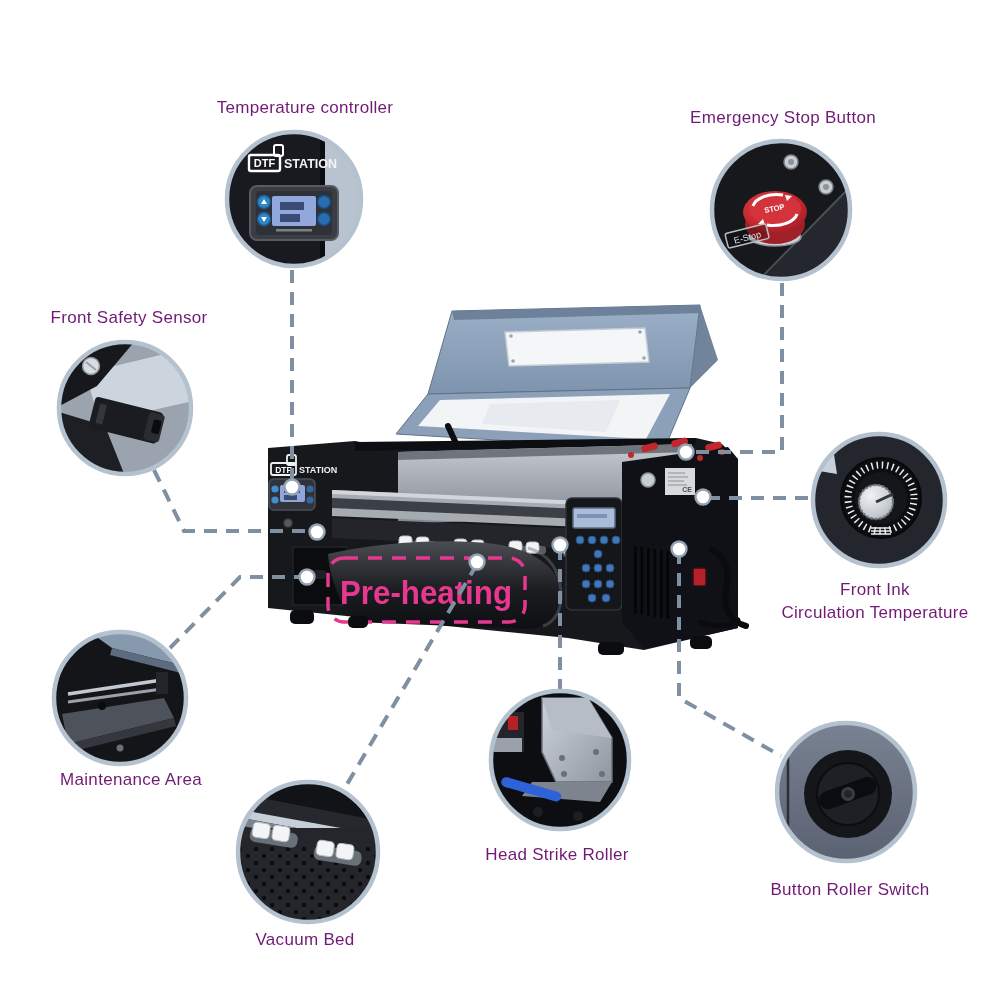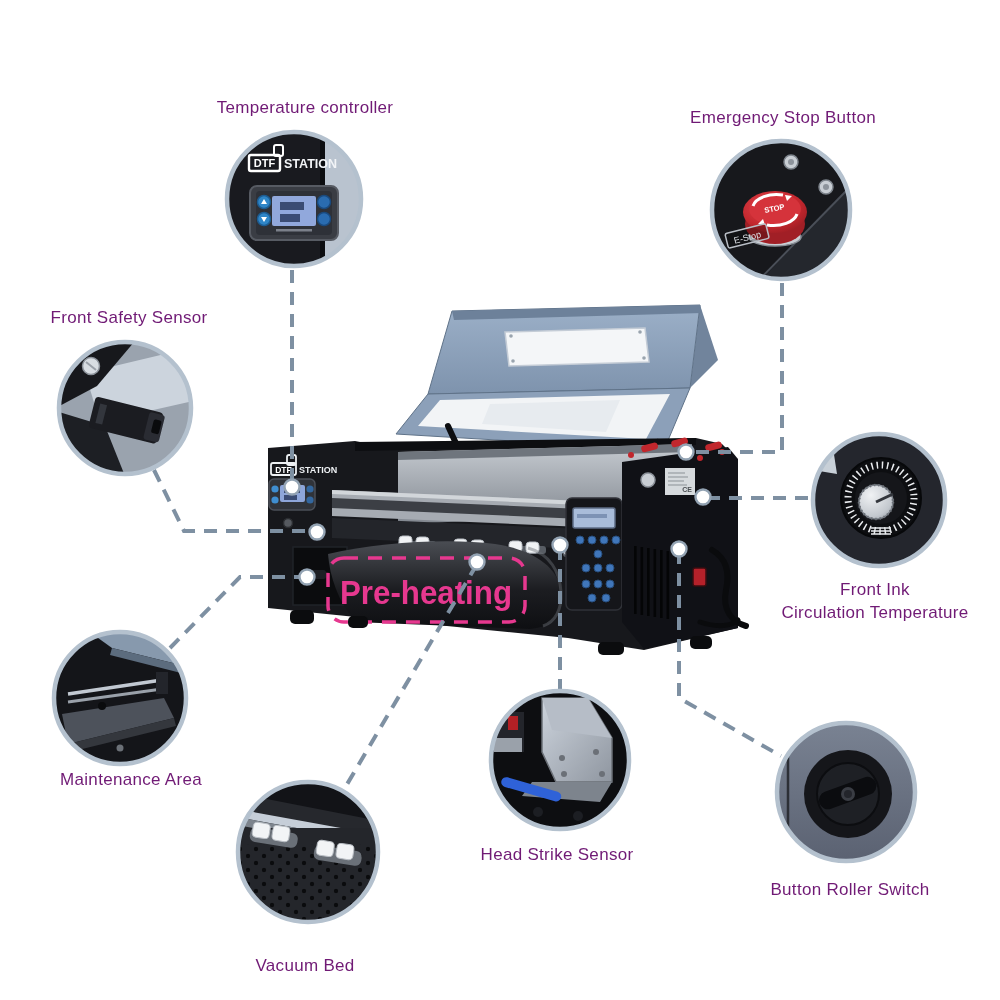--- a/index.html
+++ b/index.html
@@ -446,17 +446,17 @@
   </svg>
 
   <div class="callout-label" style="left:305px;top:96px;">Temperature controller</div>
   <div class="callout-label" style="left:783px;top:106px;">Emergency Stop Button</div>
   <div class="callout-label" style="left:129px;top:306px;text-align:right;">Front Safety Sensor</div>
   <div class="callout-label" style="left:875px;top:578px;">
     <div>Front Ink</div>
     <div>Circulation Temperature</div>
   </div>
   <div class="callout-label" style="left:131px;top:736px;margin-top:32px;">Maintenance Area</div>
-  <div class="callout-label" style="left:305px;top:954px;">Vacuum Bed</div>
-  <div class="callout-label" style="left:557px;top:843px;">Head Strike Sensor</div>
+  <div class="callout-label" style="left:305px;top:928px;">Vacuum Bed</div>
+  <div class="callout-label" style="left:557px;top:843px;">Head Strike Roller</div>
   <div class="callout-label" style="left:850px;top:878px;">Button Roller Switch</div>
 
 </div>
 
 </body></html>

